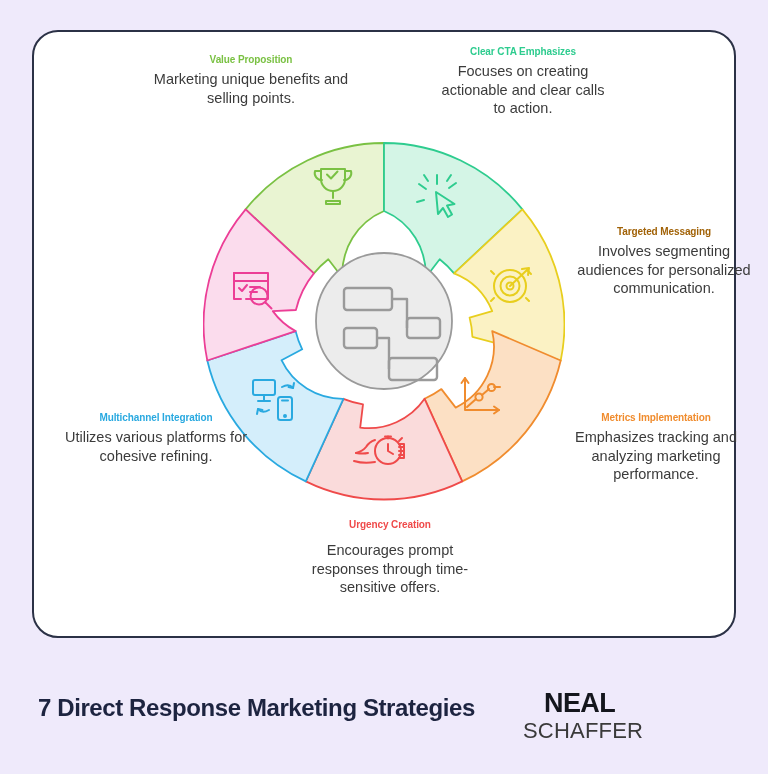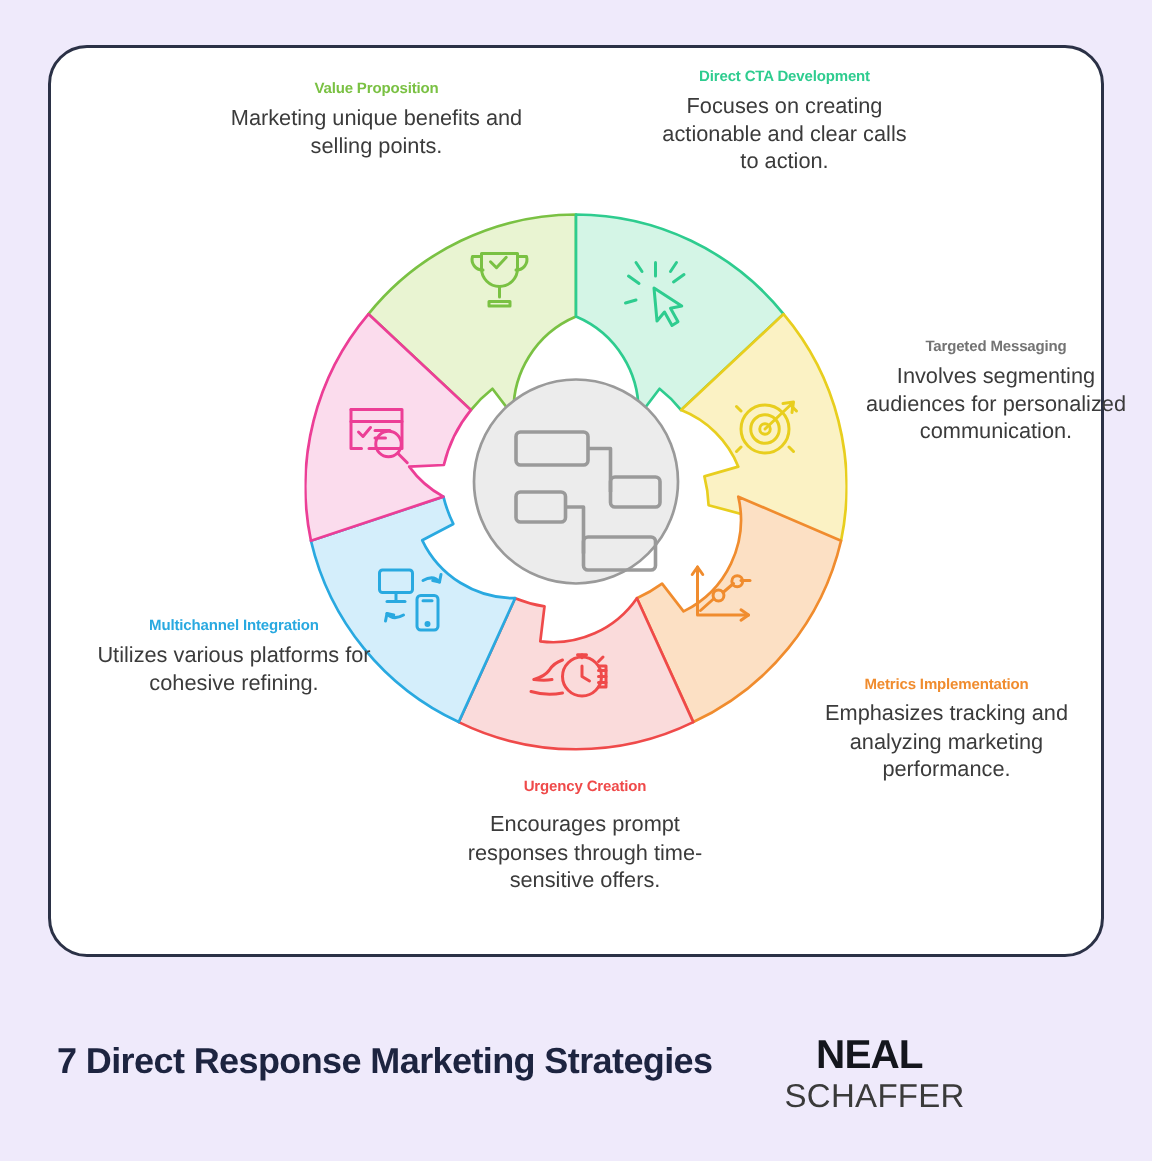--- a/index.html
+++ b/index.html
@@ -42,21 +42,21 @@
   .label-desc {
     font-size: 14.5px;
     line-height: 18.5px;
     color: #3b3b3b;
     margin-top: 1px;
   }
 
   #lbl-value      { left: 140px;  top: 50px;  width: 222px; }
   #lbl-cta        { left: 440px;  top: 42px;  width: 166px; }
   #lbl-targeted   { left: 568px;  top: 222px; width: 192px; }
-  #lbl-metrics    { left: 526px;  top: 408px; width: 210px; margin-top: 39px; }
+  #lbl-metrics    { left: 551px;  top: 408px; width: 210px; }
   #lbl-urgency    { left: 292px;  top: 515px; width: 196px; }
   #lbl-multi      { left: 56px;   top: 408px; width: 200px; }
   #lbl-testing    { left: 32px;   top: 224px; width: 198px; }
 
   
   #footer {
     position: absolute;
     left: 0; top: 638px;
     width: 768px; height: 144px;
   }
@@ -221,26 +221,26 @@
       </g>
     </svg>
   </div>
 
   <div class="label-block" id="lbl-value">
     <div class="label-title" style="color:#7ac143">Value Proposition</div>
     <div class="label-desc">Marketing unique benefits and selling points.</div>
   </div>
 
   <div class="label-block" id="lbl-cta">
-    <div class="label-title" style="color:#2ecc8f">Direct CTA Development</div>
+    <div class="label-title" style="color:#2ecc8f">Clear CTA Emphasizes</div>
     <div class="label-desc">Focuses on creating actionable and clear calls to action.</div>
   </div>
 
   <div class="label-block" id="lbl-targeted">
-    <div class="label-title" style="color:#737373">Targeted Messaging</div>
+    <div class="label-title" style="color:#a16207">Targeted Messaging</div>
     <div class="label-desc">Involves segmenting audiences for personalized communication.</div>
   </div>
 
   <div class="label-block" id="lbl-metrics">
     <div class="label-title" style="color:#f08c2e">Metrics Implementation</div>
     <div class="label-desc">Emphasizes tracking and analyzing marketing performance.</div>
   </div>
 
   <div class="label-block" id="lbl-urgency">
     <div class="label-title" style="color:#ef4a4a">Urgency Creation</div>

